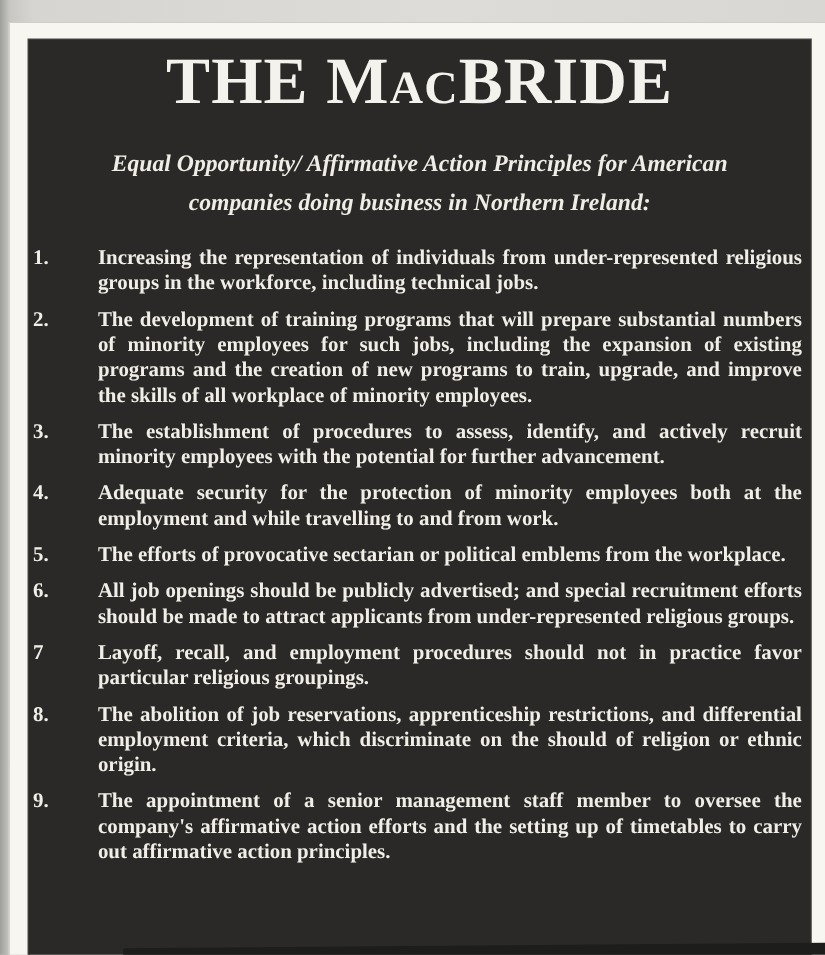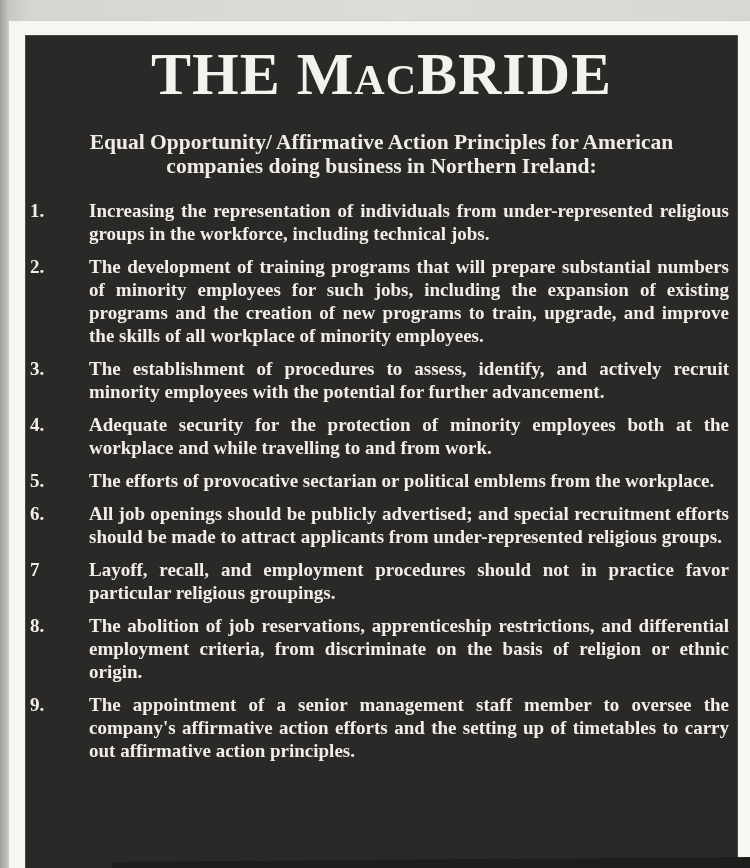--- a/index.html
+++ b/index.html
@@ -48,23 +48,24 @@
     line-height: 57px;
     letter-spacing: 1px;
     font-variant: small-caps;
     color: #f4f2ec;
   }
   .title span { display: block; }
   .subtitle {
     margin: 27px auto 0 auto;
     max-width: 625px;
     text-align: center;
+    font-style: italic;
     font-weight: bold;
     font-size: 21.5px;
-    line-height: 24px;
+    line-height: 36px;
     color: #efede6;
   }
   .principles {
     list-style: none;
     margin: 21px 0 0 0;
     padding: 0 8px 0 4px;
   }
   .principle {
     display: flex;
     margin-bottom: 10px;
@@ -115,37 +116,37 @@
         <li class="principle">
           <span class="num">2.</span>
           <span class="txt">The development of training programs that will prepare substantial numbers of minority employees for such jobs, including the expansion of existing programs and the creation of new programs to train, upgrade, and improve the skills of all workplace of minority employees.</span>
         </li>
         <li class="principle">
           <span class="num">3.</span>
           <span class="txt">The establishment of procedures to assess, identify, and actively recruit minority employees with the potential for further advancement.</span>
         </li>
         <li class="principle">
           <span class="num">4.</span>
-          <span class="txt">Adequate security for the protection of minority employees both at the workplace and while travelling to and from work.</span>
+          <span class="txt">Adequate security for the protection of minority employees both at the employment and while travelling to and from work.</span>
         </li>
         <li class="principle">
           <span class="num">5.</span>
           <span class="txt">The efforts of provocative sectarian or political emblems from the workplace.</span>
         </li>
         <li class="principle">
           <span class="num">6.</span>
           <span class="txt">All job openings should be publicly advertised; and special recruitment efforts should be made to attract applicants from under-represented religious groups.</span>
         </li>
         <li class="principle">
           <span class="num">7</span>
           <span class="txt">Layoff, recall, and employment procedures should not in practice favor particular religious groupings.</span>
         </li>
         <li class="principle">
           <span class="num">8.</span>
-          <span class="txt">The abolition of job reservations, apprenticeship restrictions, and differential employment criteria, from discriminate on the basis of religion or ethnic origin.</span>
+          <span class="txt">The abolition of job reservations, apprenticeship restrictions, and differential employment criteria, which discriminate on the should of religion or ethnic origin.</span>
         </li>
         <li class="principle">
           <span class="num">9.</span>
           <span class="txt">The appointment of a senior management staff member to oversee the company's affirmative action efforts and the setting up of timetables to carry out affirmative action principles.</span>
         </li>
       </ol>
 
     </div>
   </div>
 

